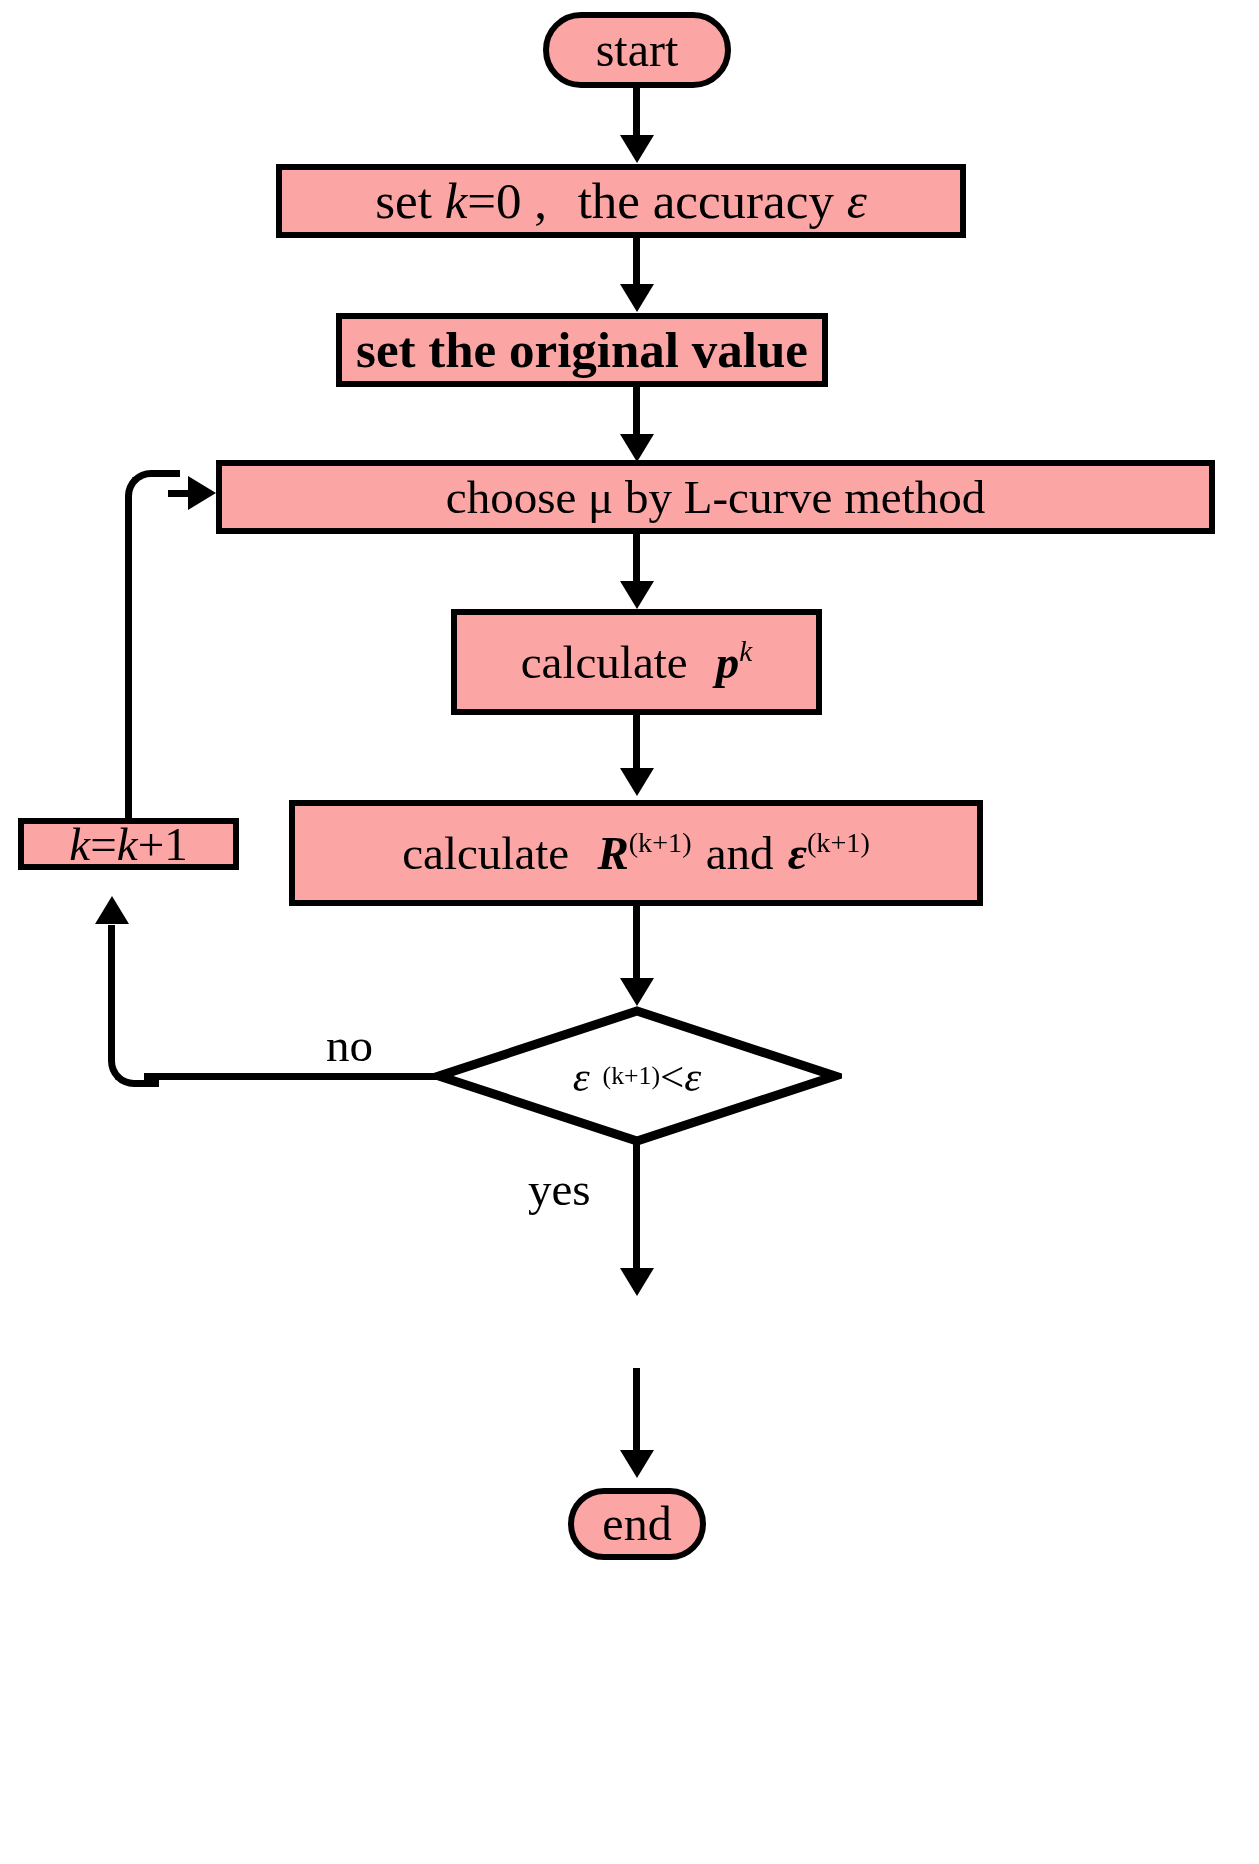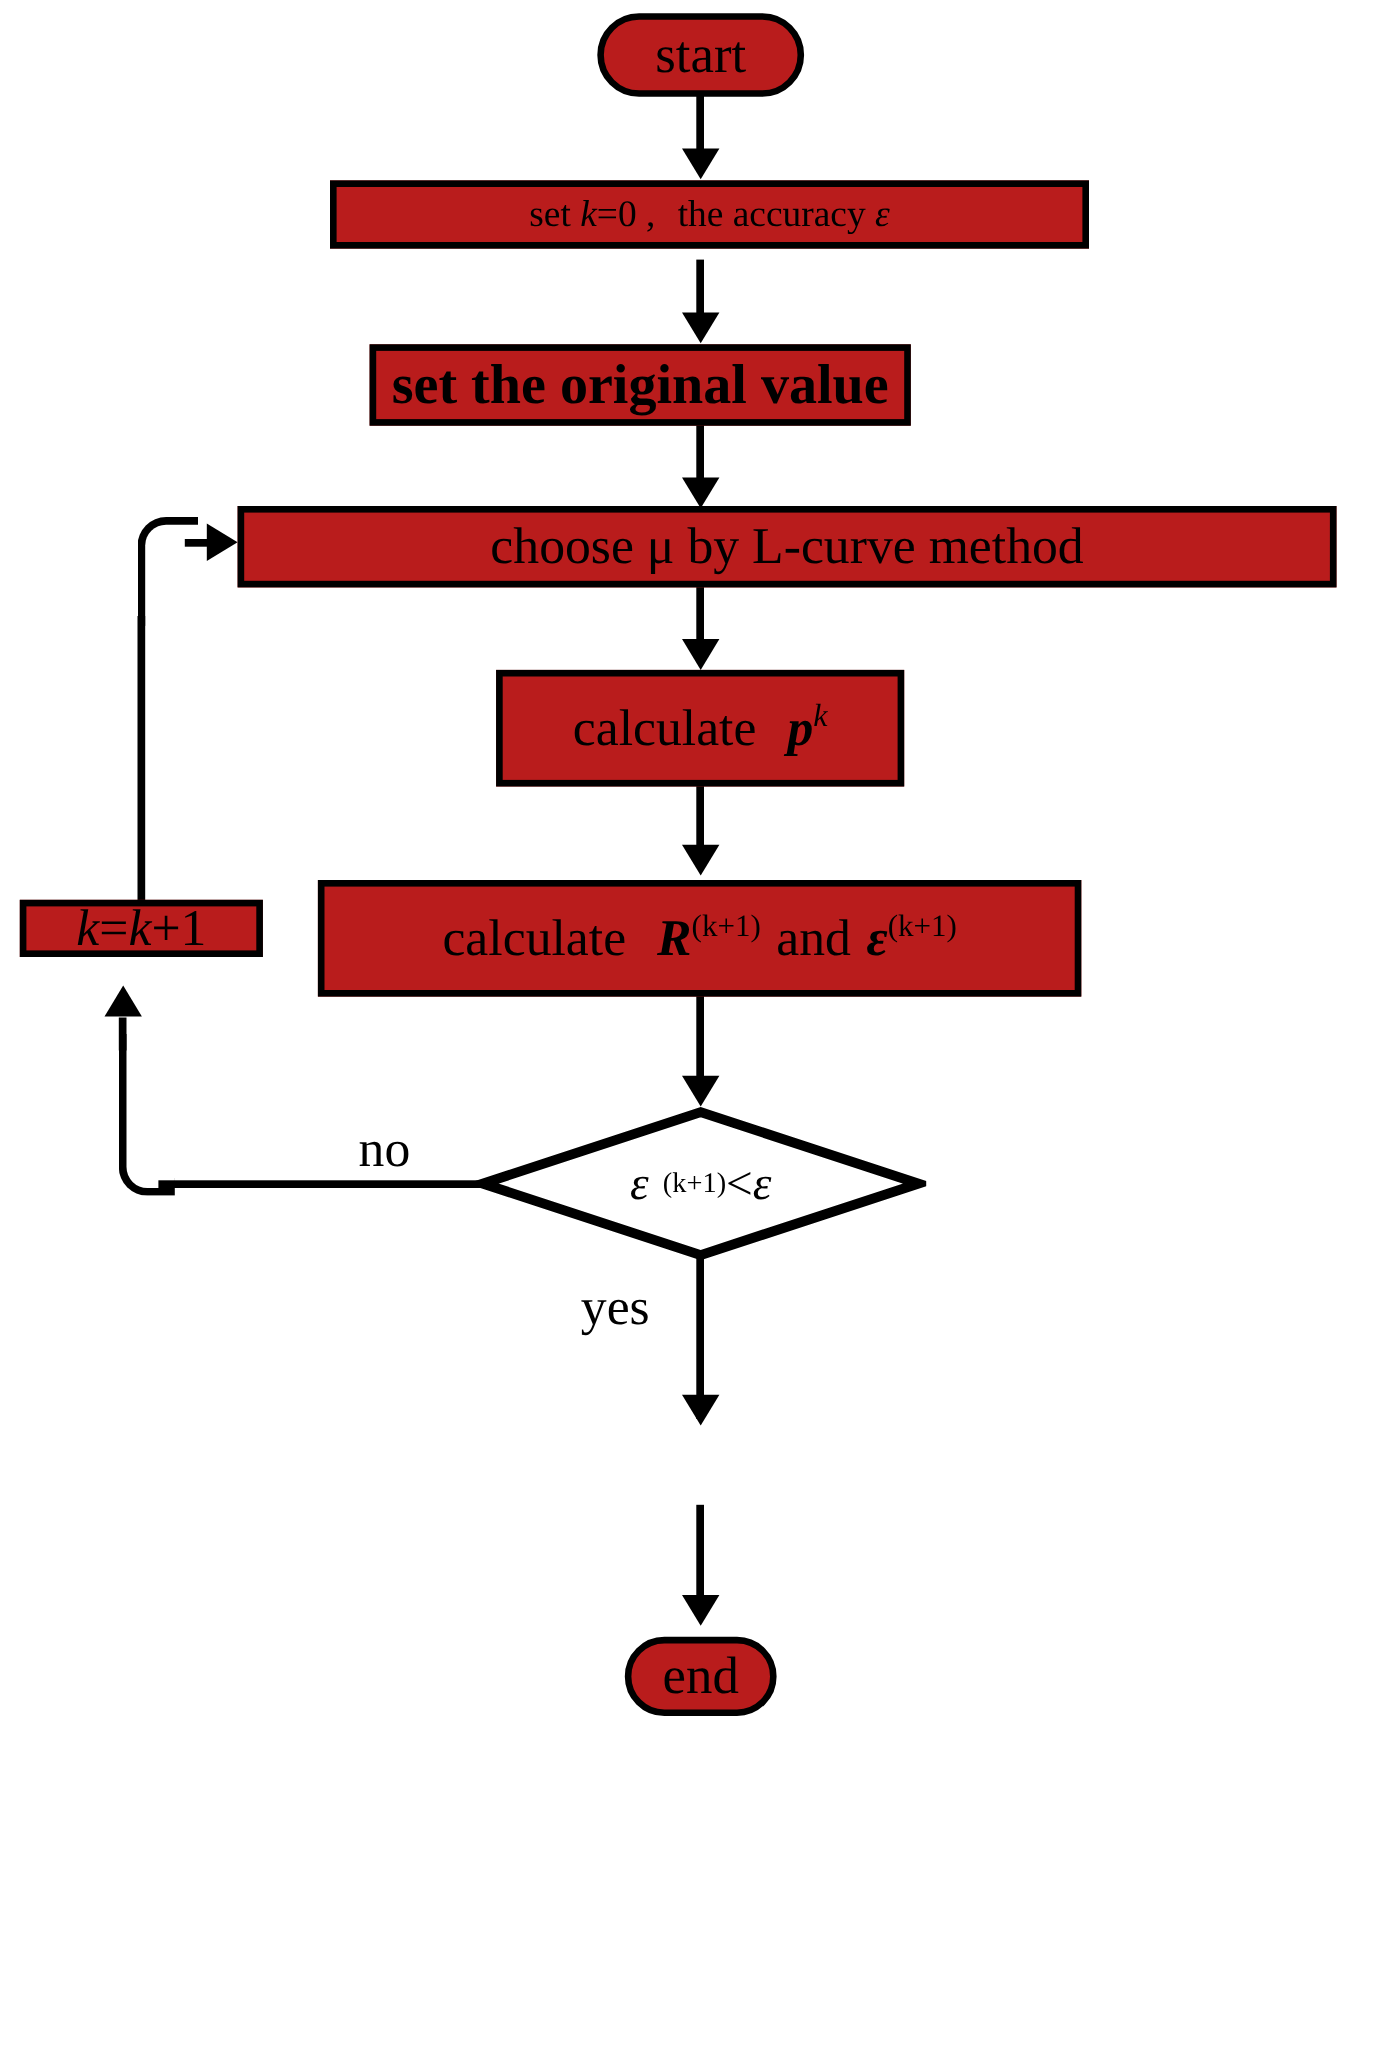--- a/index.html
+++ b/index.html
@@ -17,21 +17,21 @@
     color: #000000;
     overflow: hidden;
   }
   
   .node {
     position: absolute;
     box-sizing: border-box;
     display: flex;
     align-items: center;
     justify-content: center;
-    background: #b91c1c;
+    background: #fca5a5;
     text-align: center;
     z-index: 3;
   }
   .rect {
     border: 6px solid #000000;
   }
   .terminal {
     border: 6px solid #000000;
     border-radius: 999px;
   }
@@ -131,21 +131,21 @@
 
 <div id="canvas">
 
   <div class="node terminal" style="left:543px; top:12px; width:188px; height:76px; font-size:48px;">
     <span class="label">start</span>
   </div>
 
   <div class="conn vline" style="left:633px; top:86px; width:7px; height:55px;"></div>
   <div class="arrow-down" style="left:620px; top:135px;"></div>
 
-  <div class="node rect" style="left:300px; top:164px; width:690px; height:62px; font-size:34px;">
+  <div class="node rect" style="left:276px; top:164px; width:690px; height:74px; font-size:51px;">
     <span class="label">
       <span>set </span><span class="it">k</span><span>=0 ,</span><span class="gap"></span><span class="gap"></span><span>the accuracy </span><span class="it">ε</span>
     </span>
   </div>
 
   <div class="conn vline" style="left:633px; top:236px; width:7px; height:52px;"></div>
   <div class="arrow-down" style="left:620px; top:284px;"></div>
 
   <div class="node rect" style="left:336px; top:313px; width:492px; height:74px; font-size:51px;font-weight:bold;">
     <span class="label">set the original value</span>

